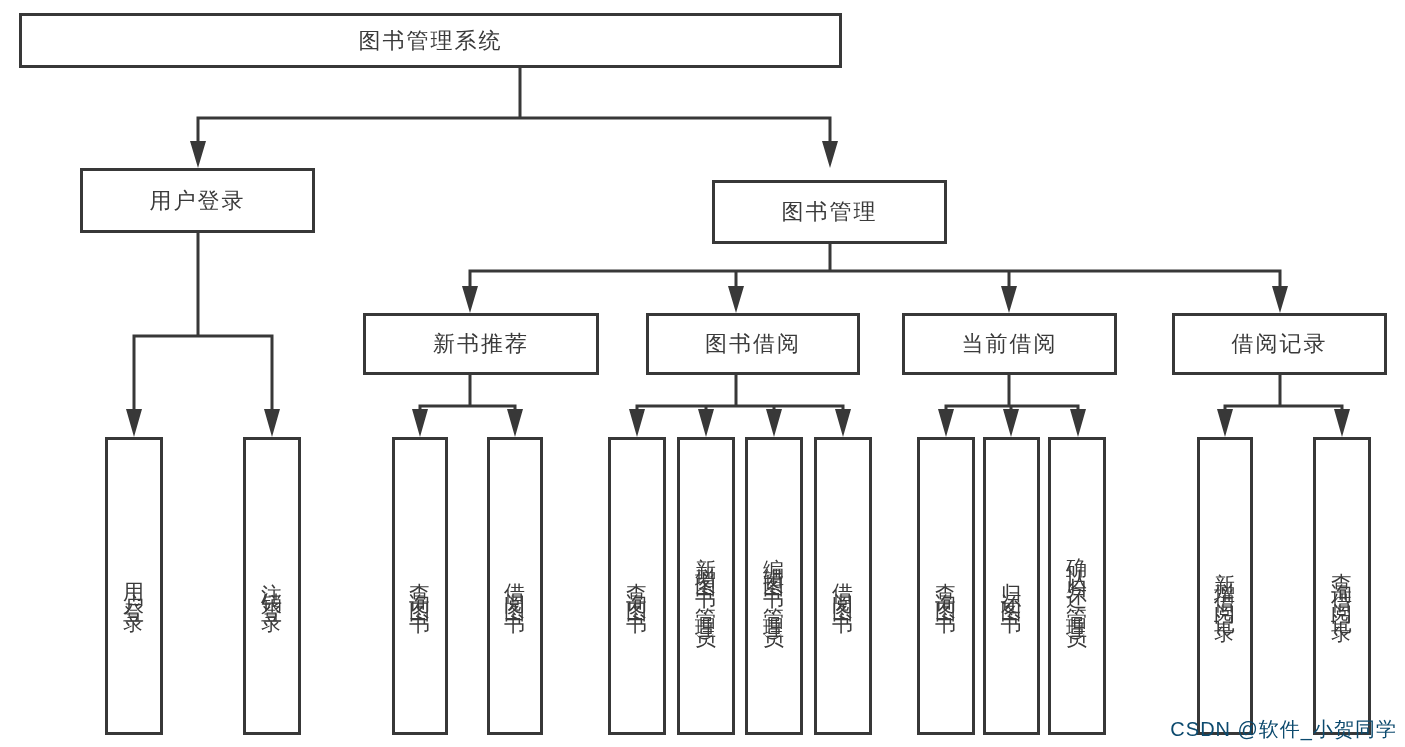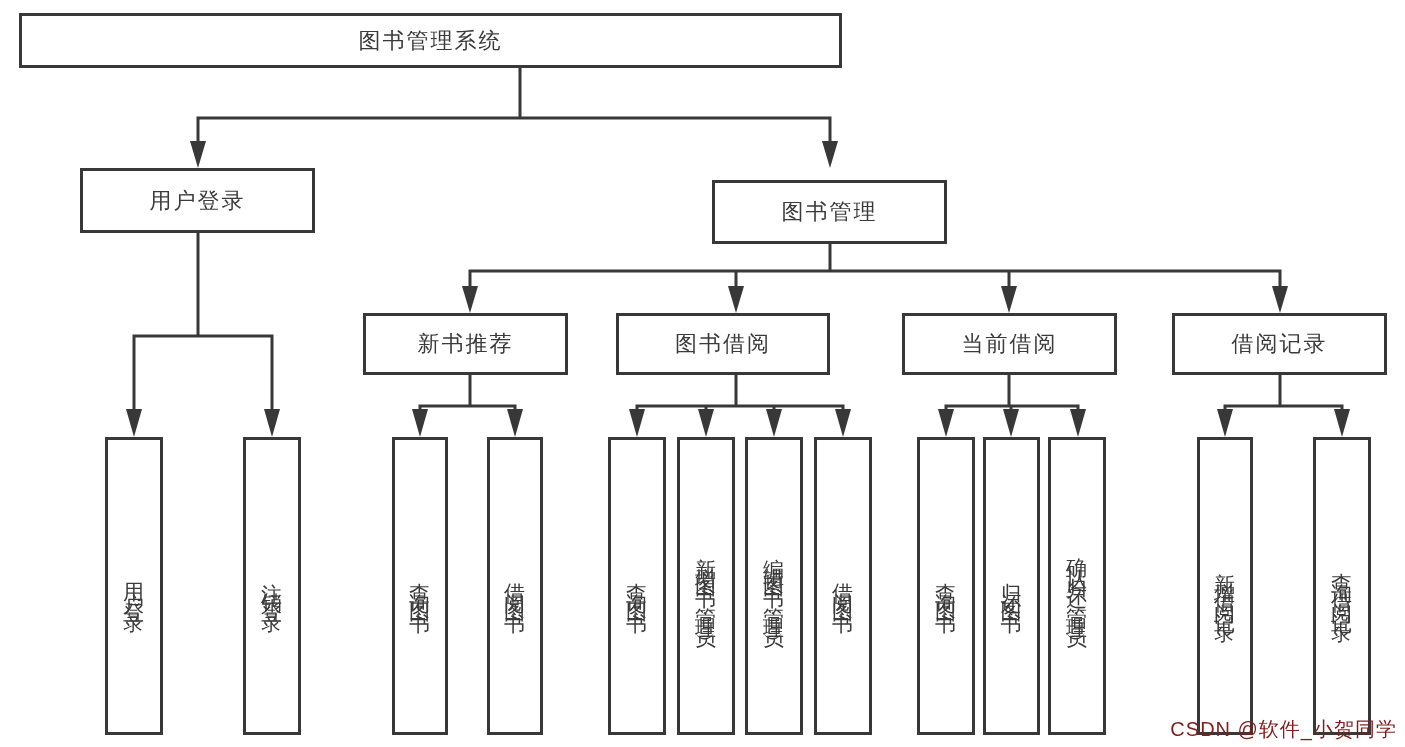--- a/index.html
+++ b/index.html
@@ -40,21 +40,21 @@
     font-size: 21px;
     letter-spacing: 10px;
     line-height: 1;
   }
   .watermark {
     position: absolute;
     right: 8px;
     bottom: 4px;
     font-size: 20px;
     letter-spacing: 1px;
-    color: #7f1d1d;
+    color: #0c4a6e;
     white-space: nowrap;
   }
 </style>
 </head>
 <body>
 
 <div class="canvas">
 
   <svg class="connectors" width="1405" height="747" viewBox="0 0 1405 747">
     <path fill="none" stroke="#383838" stroke-width="3" stroke-linecap="square" d="
@@ -78,22 +78,22 @@
       M938,409 L954,409 L946,437 Z  M1003,409 L1019,409 L1011,437 Z
       M1070,409 L1086,409 L1078,437 Z  M1217,409 L1233,409 L1225,437 Z
       M1334,409 L1350,409 L1342,437 Z"></path>
   </svg>
 
   <div class="hbox" style="left:19px; top:13px; width:823px; height:55px;">图书管理系统</div>
 
   <div class="hbox" style="left:80px; top:168px; width:235px; height:65px;">用户登录</div>
   <div class="hbox" style="left:712px; top:180px; width:235px; height:64px;">图书管理</div>
 
-  <div class="hbox" style="left:363px; top:313px; width:205px; height:62px;">新书推荐</div>
-  <div class="hbox" style="left:616px; top:313px; width:214px; height:62px;">图书借阅</div>
+  <div class="hbox" style="left:363px; top:313px; width:236px; height:62px;">新书推荐</div>
+  <div class="hbox" style="left:646px; top:313px; width:214px; height:62px;">图书借阅</div>
   <div class="hbox" style="left:902px; top:313px; width:215px; height:62px;">当前借阅</div>
   <div class="hbox" style="left:1172px; top:313px; width:215px; height:62px;">借阅记录</div>
 
   <div class="vbox" style="left:105px; top:437px; width:58px; height:298px;">
     <span class="vtext">用户登录</span>
   </div>
   <div class="vbox" style="left:243px; top:437px; width:58px; height:298px;">
     <span class="vtext">注销登录</span>
   </div>
 

